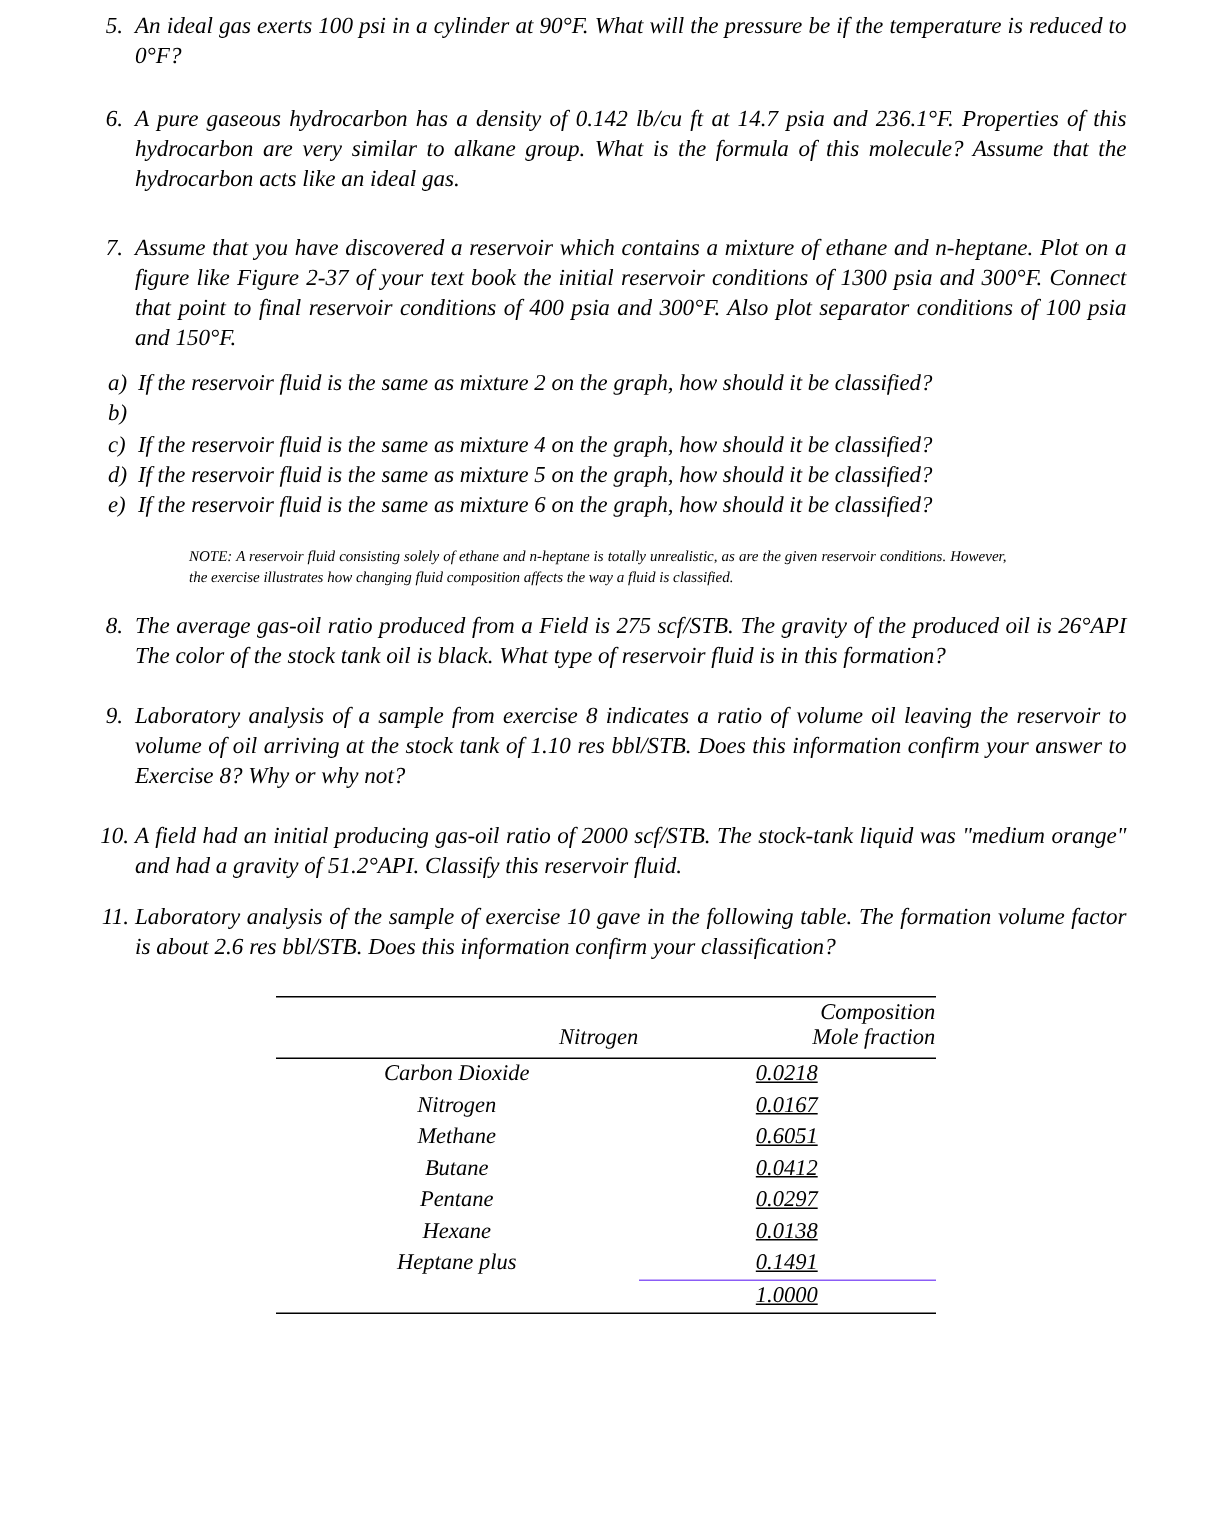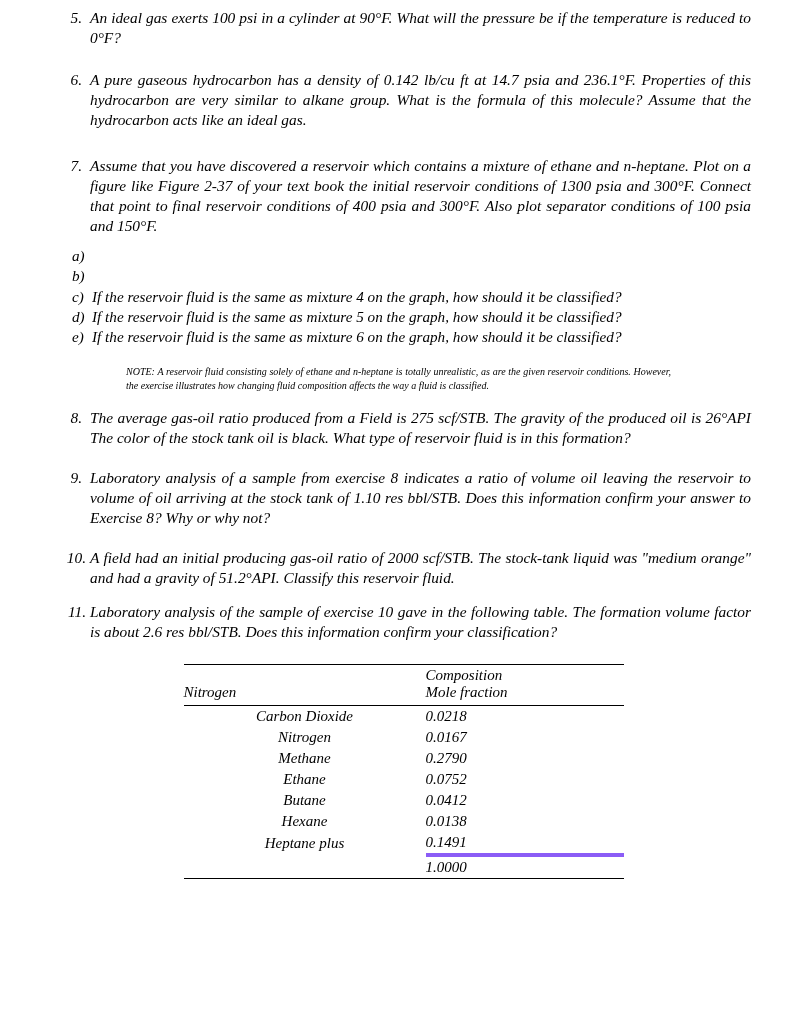--- a/index.html
+++ b/index.html
@@ -80,40 +80,42 @@
     border-collapse: collapse;
     width: 100%;
     font-size: 15.0px;
   }
   table.comp th, table.comp td {
     padding: 2px 0;
     font-weight: normal;
     font-style: italic;
   }
   table.comp thead th {
-    text-align: left;
+    text-align: right;
     vertical-align: bottom;
     padding-bottom: 4px;
   }
   .rule-top {
     border-top: 1.6px solid #000;
   }
   .rule-bottom {
     border-bottom: 1.6px solid #000;
   }
   .thin-rule {
-    border-bottom: 4px solid #8b5cf6;
+    border-bottom: 1px solid #8b5cf6;
   }
   table.comp td.comp-name {
     text-align: center;
     width: 55%;
     font-style: italic;
   }
   table.comp td.comp-val {
+    text-align: center;
     width: 45%;
+    text-decoration: underline;
   }
   .hdr-sub { display: block; }
   .total-row td {
     padding-top: 2px;
   }
 </style>
 </head>
 <body>
 
 <div class="page">
@@ -130,20 +132,21 @@
     </div>
 
     <div class="problem" style="margin-top:26px;margin-bottom:0;">
       <div class="num">7.</div>
       <div class="body">Assume that you have discovered a reservoir which contains a mixture of ethane and n-heptane. Plot on a figure like Figure 2-37 of your text book the initial reservoir conditions of 1300 psia and 300°F. Connect that point to final reservoir conditions of 400 psia and 300°F. Also plot separator conditions of 100 psia and 150°F.</div>
     </div>
 
     <ul class="sublist">
       <li>
         <span class="lbl">a)</span>
+        <span>If the reservoir fluid is the same as mixture 2 on the graph, how should it be classified?</span>
       </li>
       <li>
         <span class="lbl">b)</span>
       </li>
       <li>
         <span class="lbl">c)</span>
         <span>If the reservoir fluid is the same as mixture 4 on the graph, how should it be classified?</span>
       </li>
       <li>
         <span class="lbl">d)</span>
@@ -193,29 +196,29 @@
           <tr>
             <td class="comp-name">Carbon Dioxide</td>
             <td class="comp-val">0.0218</td>
           </tr>
           <tr>
             <td class="comp-name">Nitrogen</td>
             <td class="comp-val">0.0167</td>
           </tr>
           <tr>
             <td class="comp-name">Methane</td>
-            <td class="comp-val">0.2790</td>
-          </tr>
-          <tr>
-            <td class="comp-name">Ethane</td>
-            <td class="comp-val">0.0752</td>
+            <td class="comp-val">0.6051</td>
           </tr>
           <tr>
             <td class="comp-name">Butane</td>
             <td class="comp-val">0.0412</td>
+          </tr>
+          <tr>
+            <td class="comp-name">Pentane</td>
+            <td class="comp-val">0.0297</td>
           </tr>
           <tr>
             <td class="comp-name">Hexane</td>
             <td class="comp-val">0.0138</td>
           </tr>
           <tr>
             <td class="comp-name">Heptane plus</td>
             <td class="comp-val thin-rule">0.1491</td>
           </tr>
           <tr class="total-row rule-bottom">

